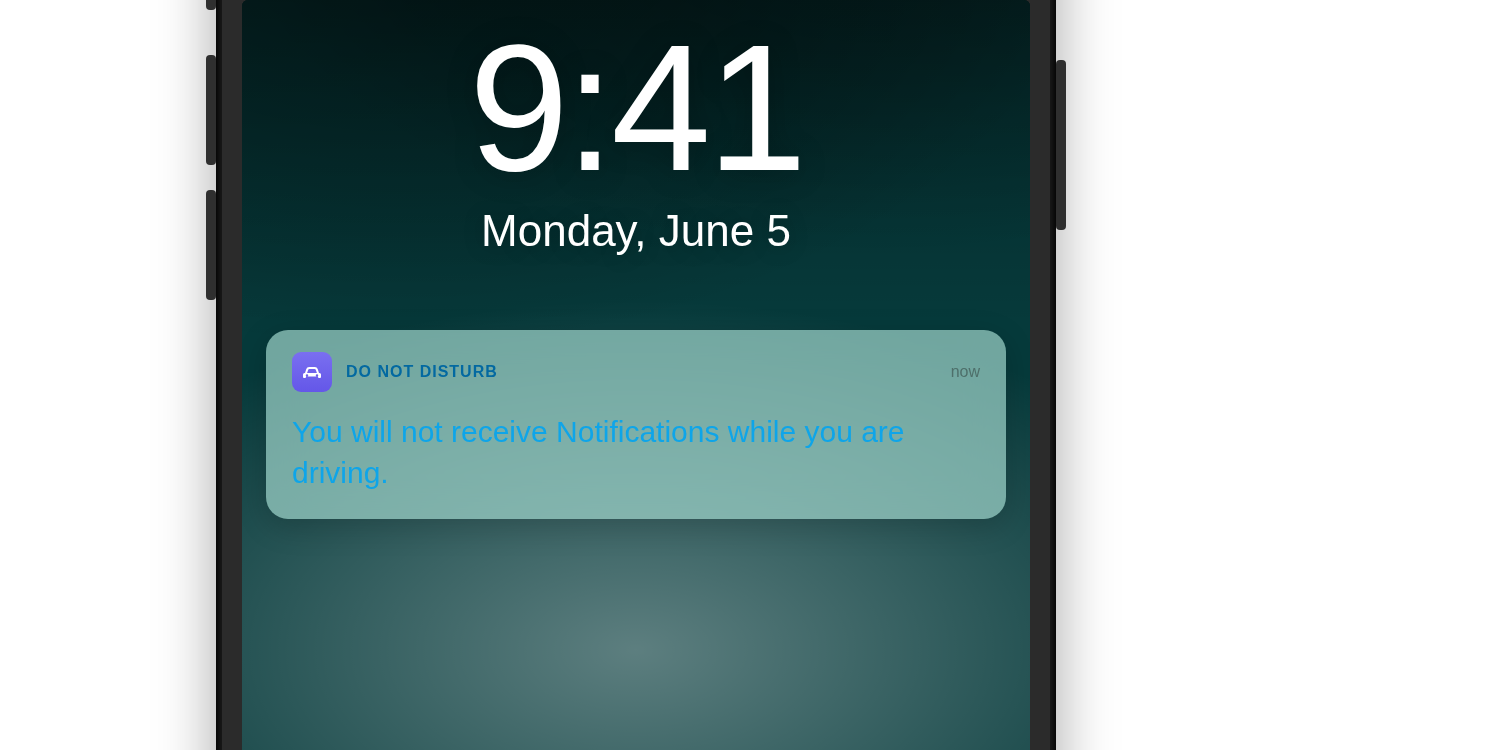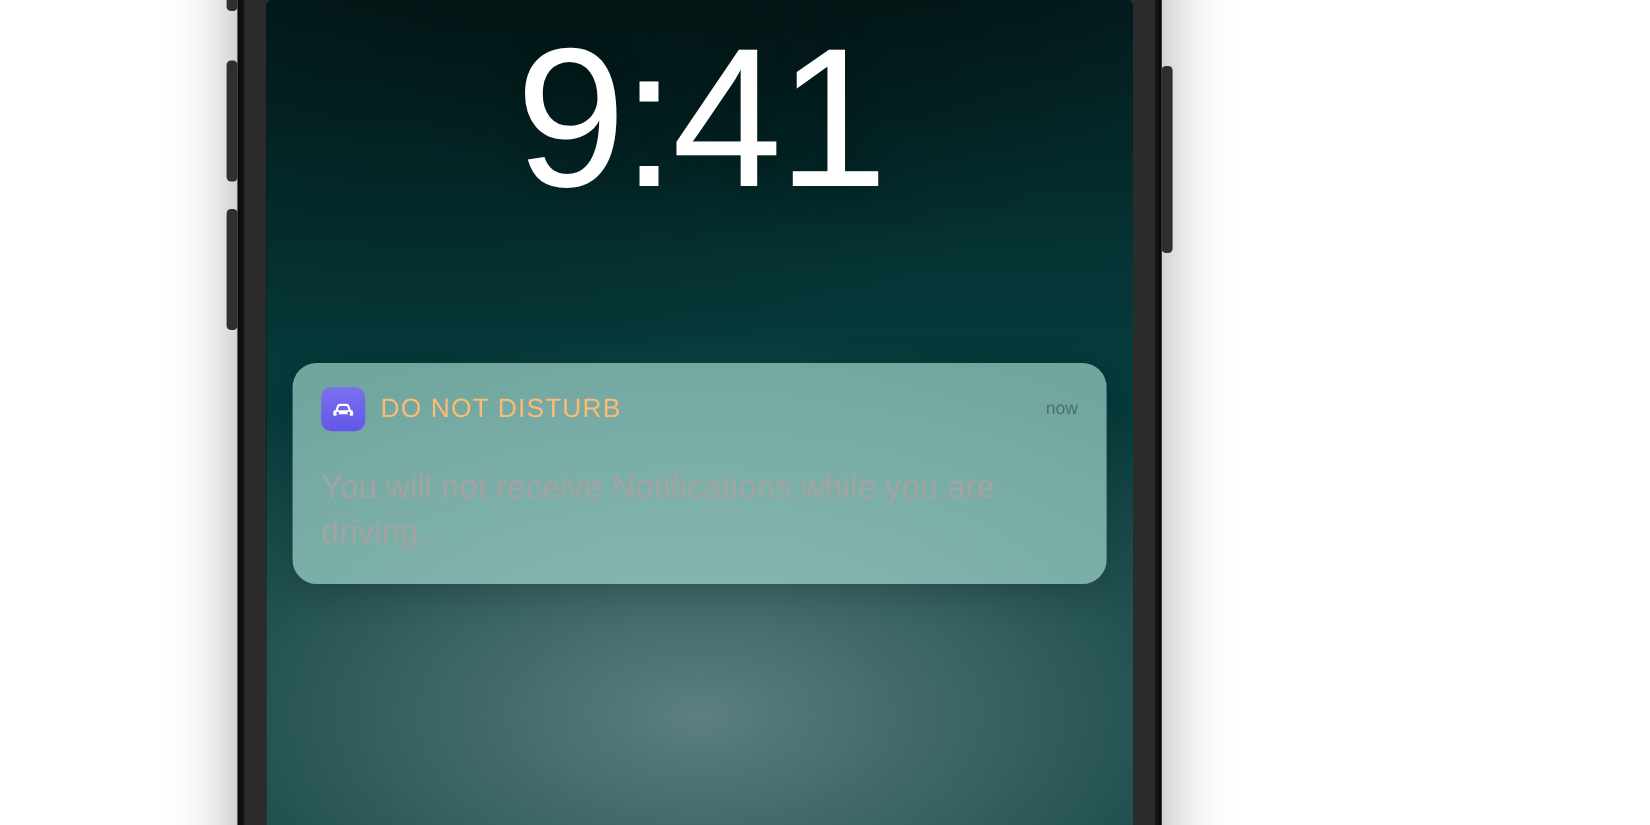--- a/index.html
+++ b/index.html
@@ -32,43 +32,44 @@
     border-top-right-radius:50% 15%;
     transform:rotate(-2deg);
     opacity:.9;
   }
   .lock-content{position:absolute;inset:0;color:#fff;text-align:center;}
   .clock{margin-top:18px;font-weight:200;font-size:180px;line-height:1;letter-spacing:-4px;text-shadow:0 2px 30px rgba(0,0,0,.25);}
   .date{margin-top:8px;font-size:44px;font-weight:400;text-shadow:0 2px 20px rgba(0,0,0,.25);}
   .notification{position:absolute;left:24px;right:24px;top:330px;border-radius:22px;padding:22px 26px 26px 26px;background:rgba(170,225,214,.65);backdrop-filter:blur(20px);-webkit-backdrop-filter:blur(20px);text-align:left;box-shadow:0 8px 30px rgba(0,0,0,.18);}
   .notif-head{display:flex;align-items:center;gap:14px;}
   .notif-icon{width:40px;height:40px;border-radius:9px;display:flex;align-items:center;justify-content:center;flex:0 0 auto;background:linear-gradient(180deg,#7a6ff0,#5b4fe0);}
-  .notif-app{color:#fdba74;font-size:24px;letter-spacing:1px;font-weight:400;}
+  .notif-app{color:#0369a1;font-size:16px;letter-spacing:1px;font-weight:700;}
   .notif-time{margin-left:auto;color:#4e6f6a;font-size:16px;}
-  .notif-body{margin-top:32px;color:#a3a3a3;font-size:30px;line-height:1.35;}
+  .notif-body{margin-top:20px;color:#0ea5e9;font-size:30px;line-height:1.35;}
   
   .vignette{position:absolute;inset:0;background:linear-gradient(180deg, rgba(0,0,0,.35), rgba(0,0,0,0) 25%);pointer-events:none;}
 </style>
 </head>
 <body>
 
 <div class="stage">
   <div class="phone">
     <span class="btn-side btn-mute"></span>
     <span class="btn-side btn-volup"></span>
     <span class="btn-side btn-voldn"></span>
     <span class="btn-side btn-power"></span>
 
     <div class="screen-wrap">
       <div class="wallpaper"></div>
       <div class="foam"></div>
       <div class="vignette"></div>
 
       <div class="lock-content">
         <div class="clock">9:41</div>
+        <div class="date">Monday, June 5</div>
 
         <div class="notification">
           <div class="notif-head">
             <span class="notif-icon" style="background:linear-gradient(180deg,#7a6ff0,#6457E8)">
               <svg viewBox="0 0 24 24" width="24" height="24" fill="#ffffff" aria-hidden="true">
                 <path d="M5 13l1.3-3.9A3 3 0 0 1 9.15 7h5.7a3 3 0 0 1 2.85 2.1L19 13h.5A1.5 1.5 0 0 1 21 14.5V17a1 1 0 0 1-1 1h-1a1 1 0 0 1-1-1v-.5H6V17a1 1 0 0 1-1 1H4a1 1 0 0 1-1-1v-2.5A1.5 1.5 0 0 1 4.5 13H5zm2.1 0h9.8l-.95-2.85A1.5 1.5 0 0 0 14.53 9H9.47a1.5 1.5 0 0 0-1.42 1.15L7.1 13zM7 14.25A1.25 1.25 0 1 0 7 16.75 1.25 1.25 0 0 0 7 14.25zm10 0a1.25 1.25 0 1 0 0 2.5 1.25 1.25 0 0 0 0-2.5z"></path>
               </svg>
             </span>
             <span class="notif-app">DO NOT DISTURB</span>
             <span class="notif-time">now</span>

